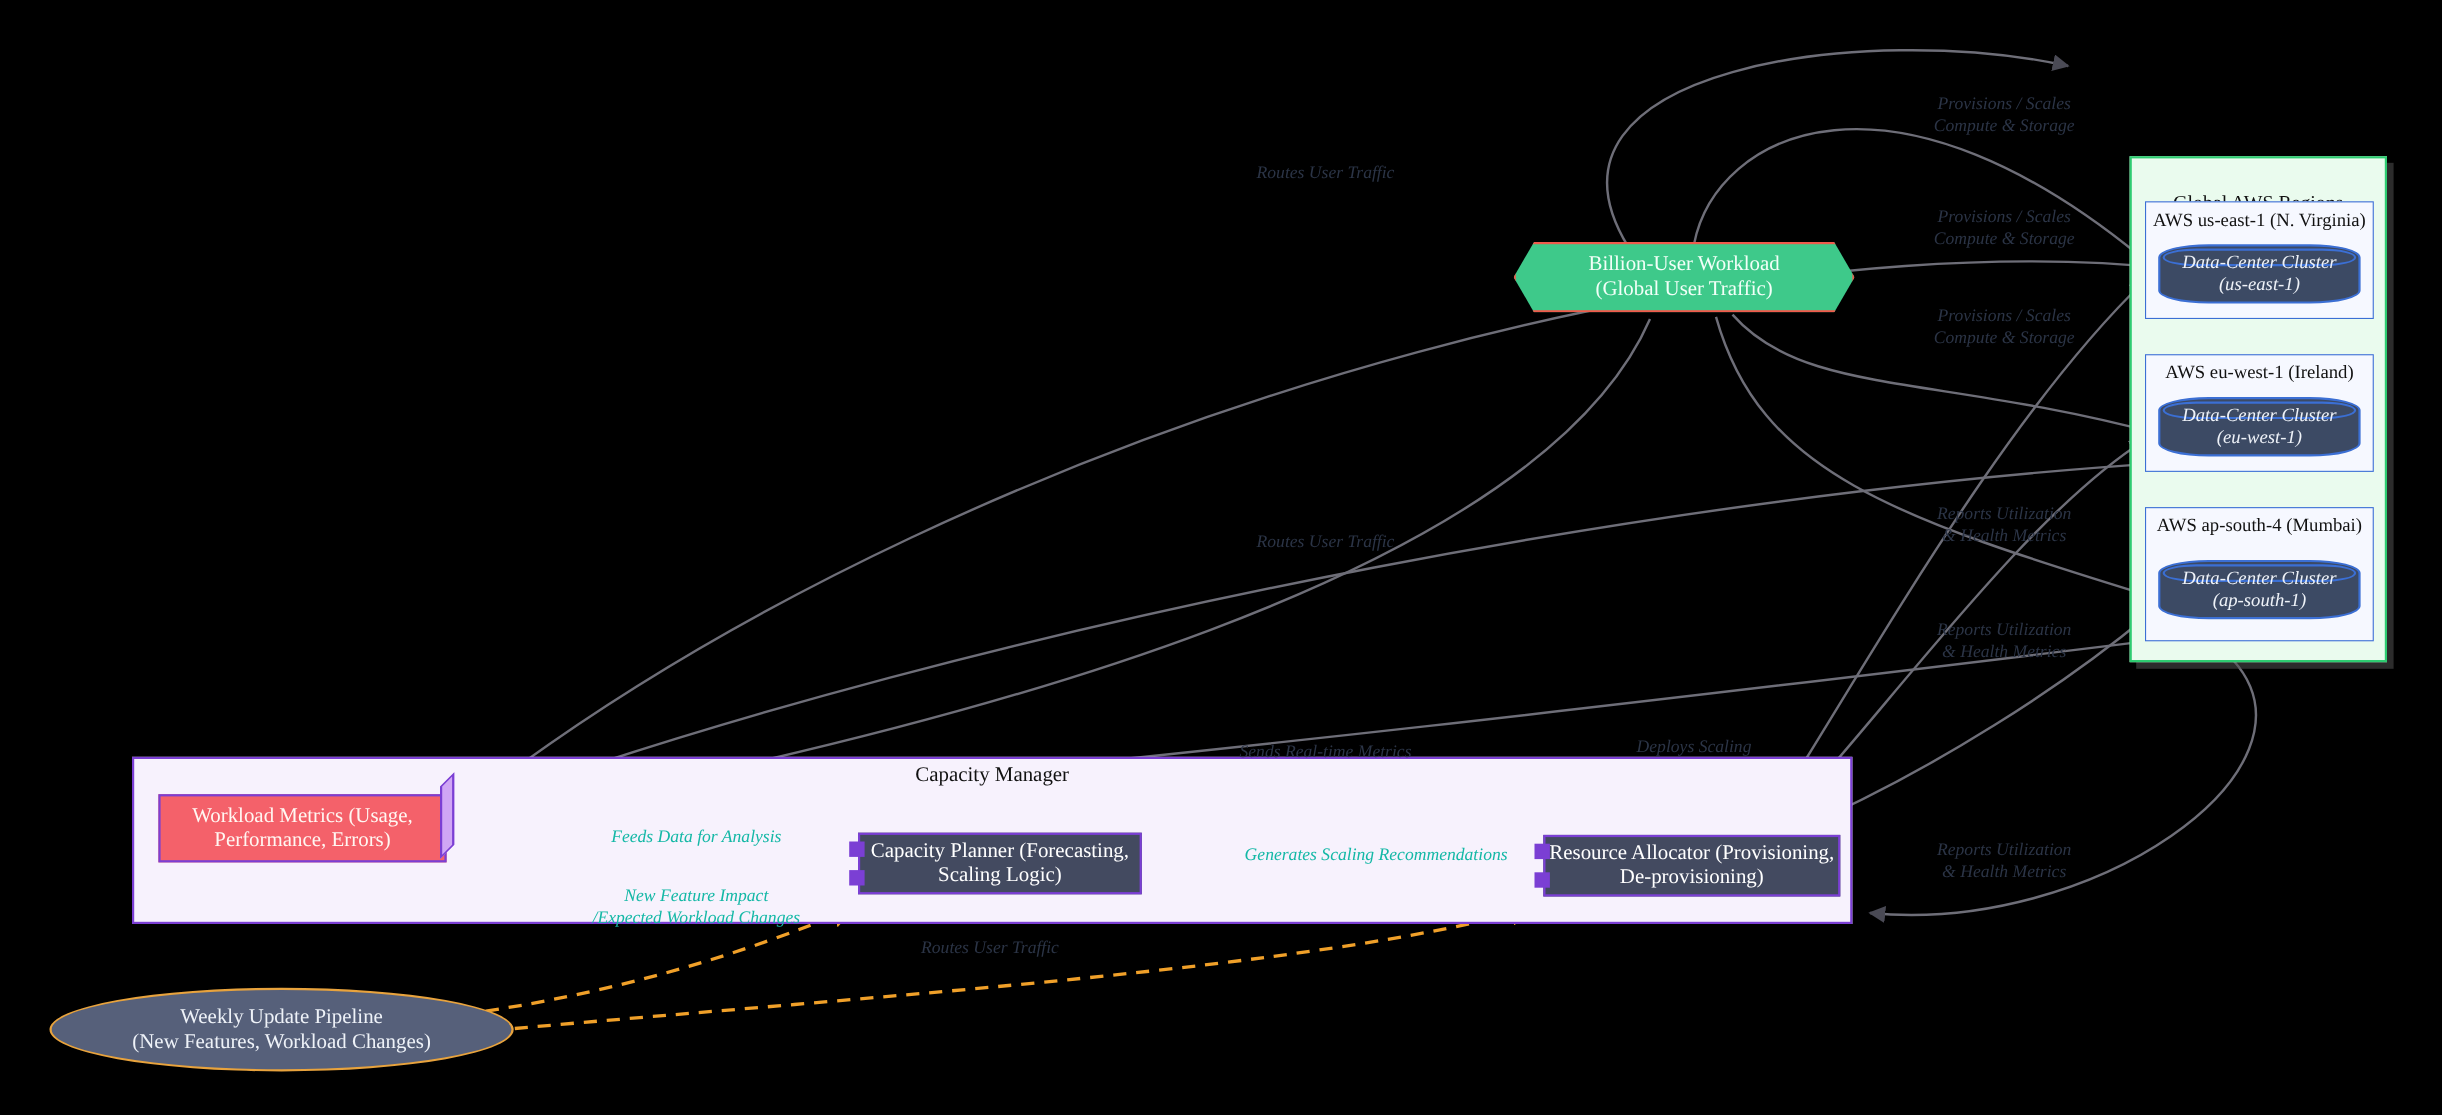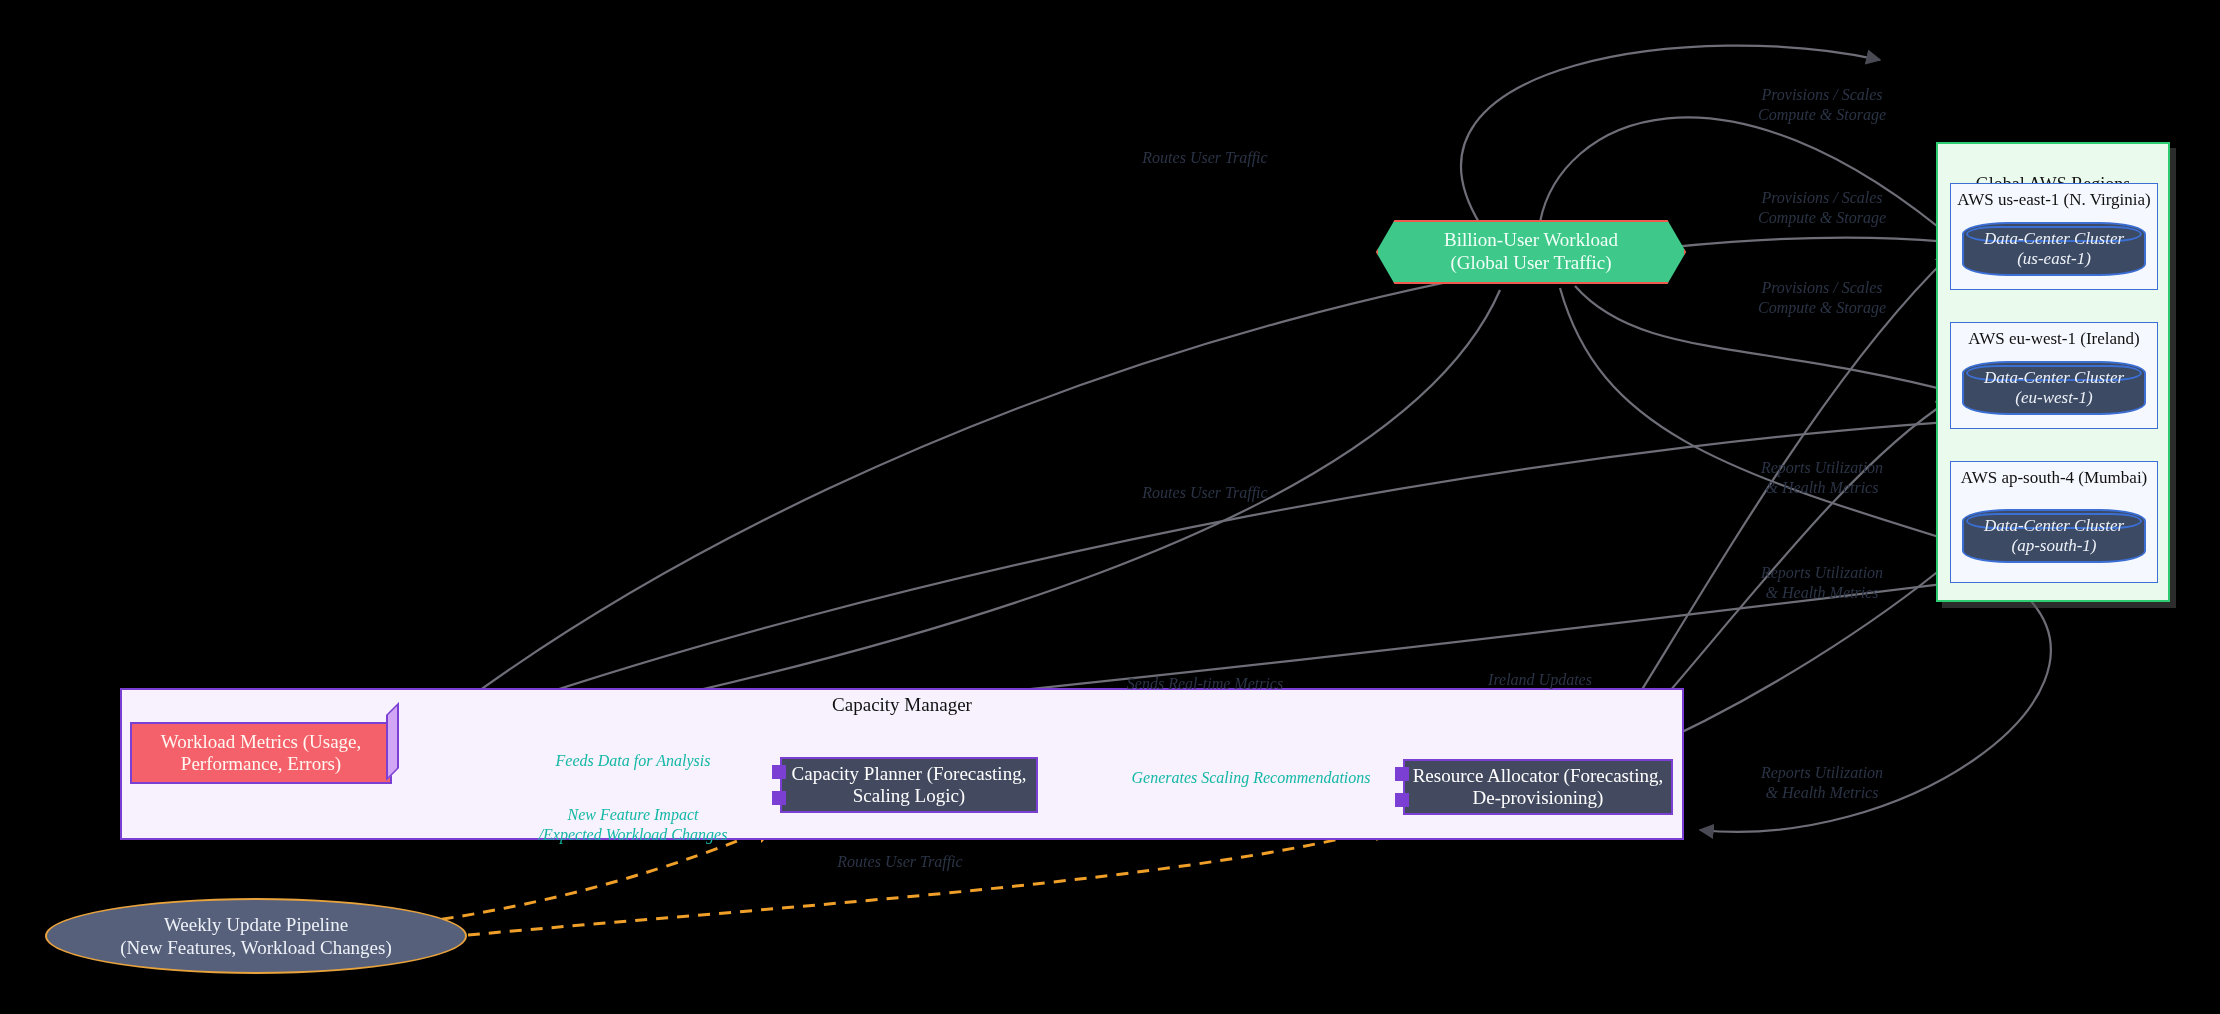--- a/index.html
+++ b/index.html
@@ -32,21 +32,21 @@
        display:flex;align-items:center;justify-content:center;text-align:center;
        box-sizing:border-box;font-style:italic;}
   .cyl::before{content:"";position:absolute;left:2px;right:2px;top:2px;height:12px;
        border:2px solid #3b6fd4;border-radius:46px/12px;background:#3c4a64;}
   .cyl .lbl{position:relative;z-index:2;white-space:pre-line;}
 
   
   .box3d{position:absolute;box-sizing:border-box;color:#fff;font-size:19px;
      display:flex;align-items:center;justify-content:center;text-align:center;}
 
-  #n-workload-metrics{left:130px;top:722px;width:262px;height:62px;
+  #n-workload-metrics{left:144px;top:722px;width:262px;height:62px;
       background:#f4616a;border:2px solid #7b3fd4;color:#fff7f2;font-size:19px;}
   #n-workload-metrics .side{position:absolute;right:-9px;top:-9px;width:9px;height:62px;
       background:#d0a6f5;border:2px solid #7b3fd4;
       transform:skewY(-45deg);transform-origin:left top;}
 
   #n-capacity-planner{left:780px;top:757px;width:258px;height:56px;
       background:#434a60;border:2px solid #7b3fd4;}
   #n-capacity-planner .knobA,#n-capacity-planner .knobB,
   #n-resource-allocator .knobA,#n-resource-allocator .knobB{
       position:absolute;left:-10px;width:14px;height:14px;background:#7b3fd4;}
@@ -138,21 +138,21 @@
     <span class="knobA"></span>
     <span class="knobB"></span>
     <span class="lbl">Capacity Planner
 (Forecasting, Scaling Logic)</span>
   </div>
 
   <div id="n-resource-allocator" class="box3d">
     <span class="knobA"></span>
     <span class="knobB"></span>
     <span class="lbl">Resource Allocator
-(Forecasting, De-provisioning)</span>
+(Provisioning, De-provisioning)</span>
   </div>
 
   <div id="n-billion-user">
     <span class="hex"></span>
     <span class="lbl">Billion-User Workload
 (Global User Traffic)</span>
   </div>
 
   <div id="n-weekly-pipeline">
     <span class="lbl">Weekly Update Pipeline
@@ -204,15 +204,15 @@
   <div class="elabel dark" style="left:1822px;top:278px;">Provisions / Scales
 Compute &amp; Storage</div>
 
   <div class="elabel dark" style="left:1822px;top:458px;">Reports Utilization
 &amp; Health Metrics</div>
   <div class="elabel dark" style="left:1822px;top:563px;">Reports Utilization
 &amp; Health Metrics</div>
   <div class="elabel dark" style="left:1822px;top:763px;">Reports Utilization
 &amp; Health Metrics</div>
 
-  <div class="elabel dark" style="left:1540px;top:670px;">Ireland Updates</div>
+  <div class="elabel dark" style="left:1540px;top:670px;">Deploys Scaling</div>
 
 </div>
 
 </body></html>

